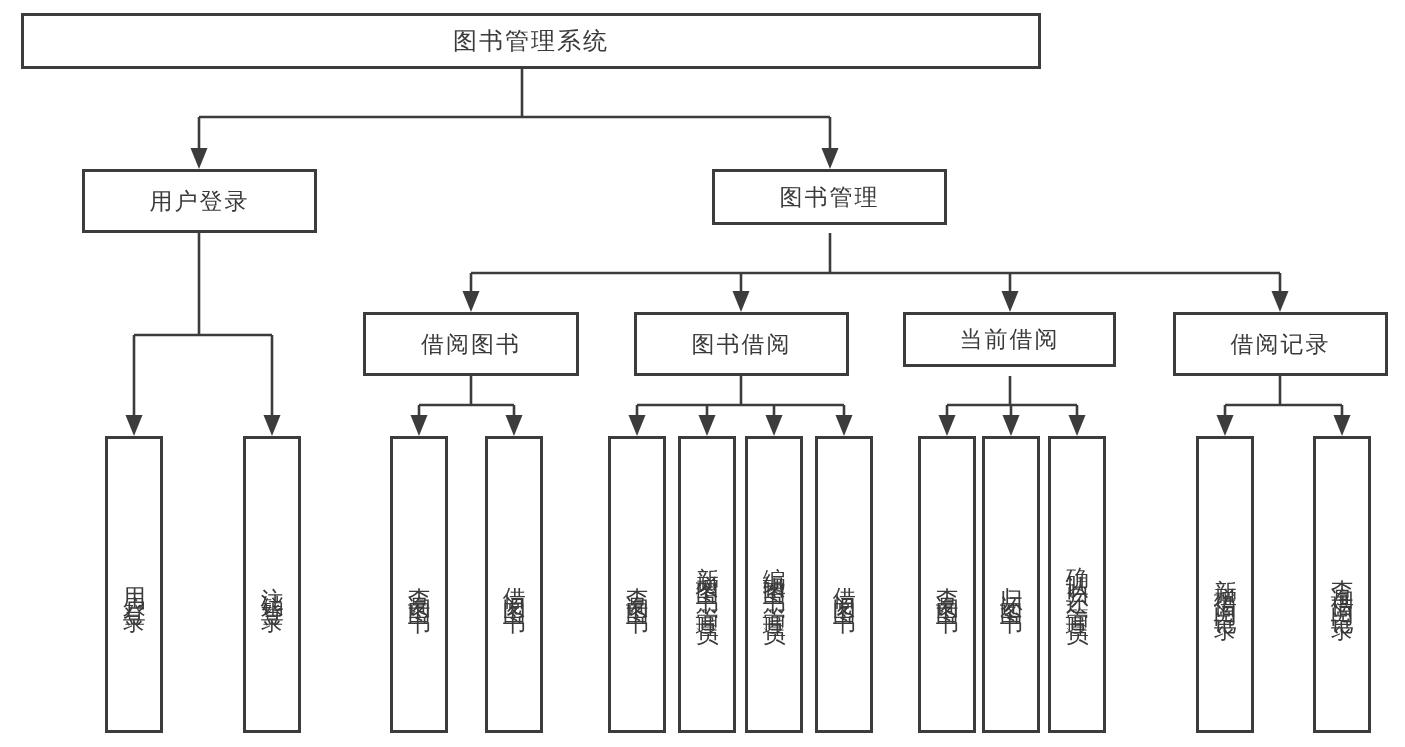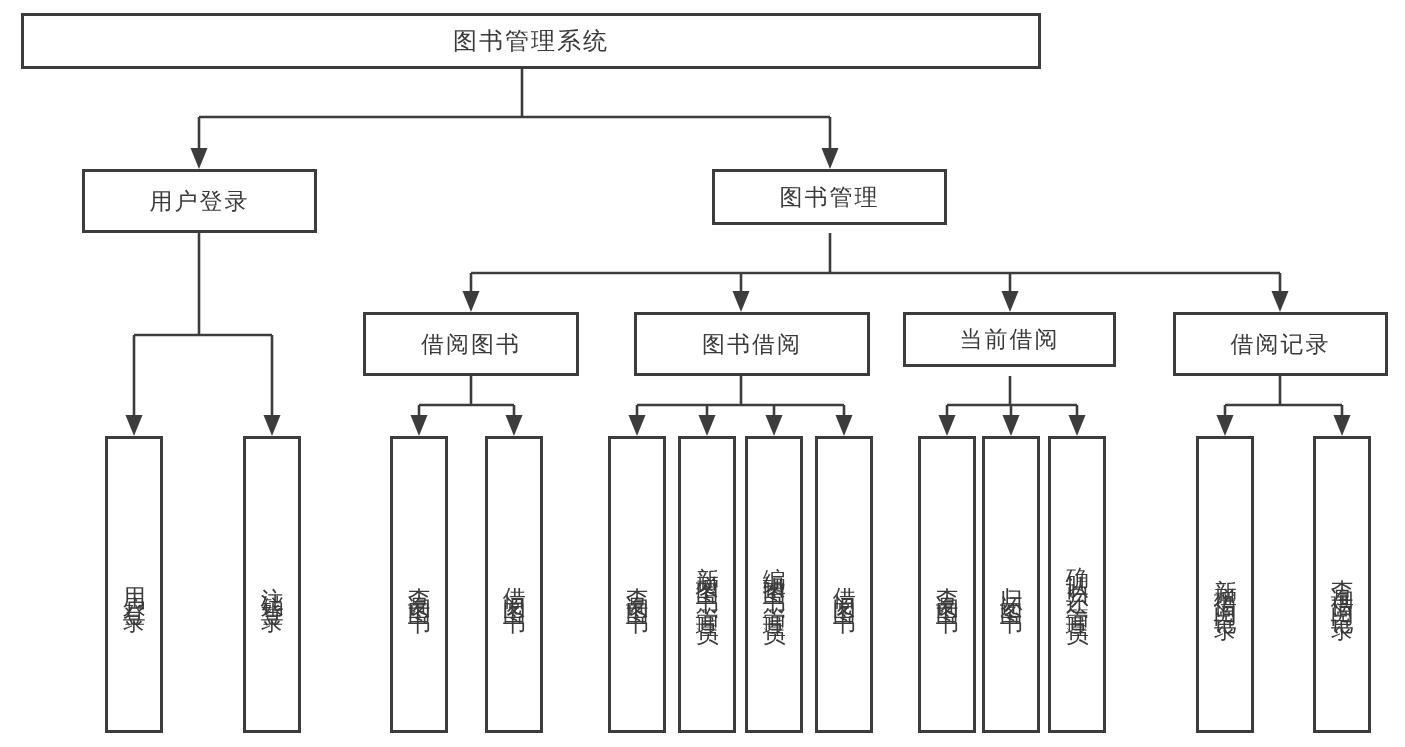--- a/index.html
+++ b/index.html
@@ -122,21 +122,21 @@
   <div class="box" style="left:82px; top:169px; width:235px; height:64px;">
     <span class="hlabel">用户登录</span>
   </div>
   <div class="box" style="left:712px; top:169px; width:235px; height:56px;">
     <span class="hlabel">图书管理</span>
   </div>
 
   <div class="box" style="left:363px; top:312px; width:216px; height:64px;">
     <span class="hlabel">借阅图书</span>
   </div>
-  <div class="box" style="left:634px; top:312px; width:236px; height:64px;">
+  <div class="box" style="left:634px; top:312px; width:215px; height:64px;">
     <span class="hlabel">图书借阅</span>
   </div>
   <div class="box" style="left:903px; top:312px; width:213px; height:55px;">
     <span class="hlabel">当前借阅</span>
   </div>
   <div class="box" style="left:1173px; top:312px; width:215px; height:64px;">
     <span class="hlabel">借阅记录</span>
   </div>
 
   <div class="box leaf" style="left:105px;">

